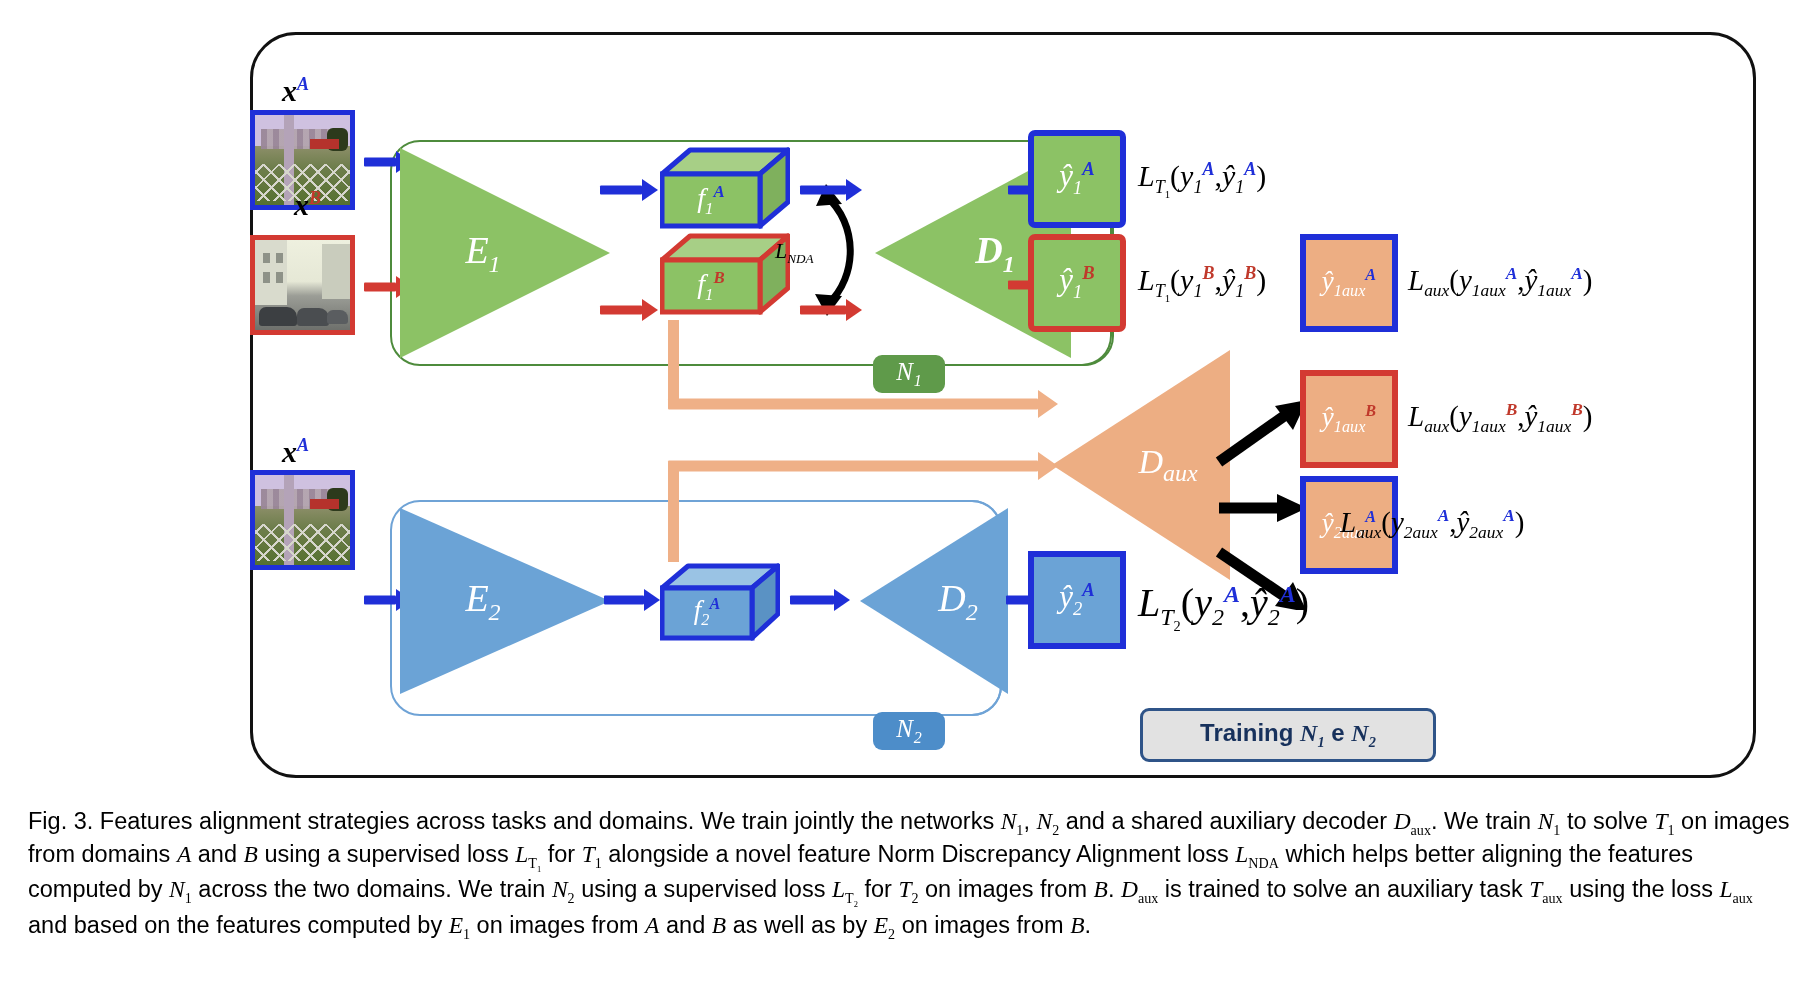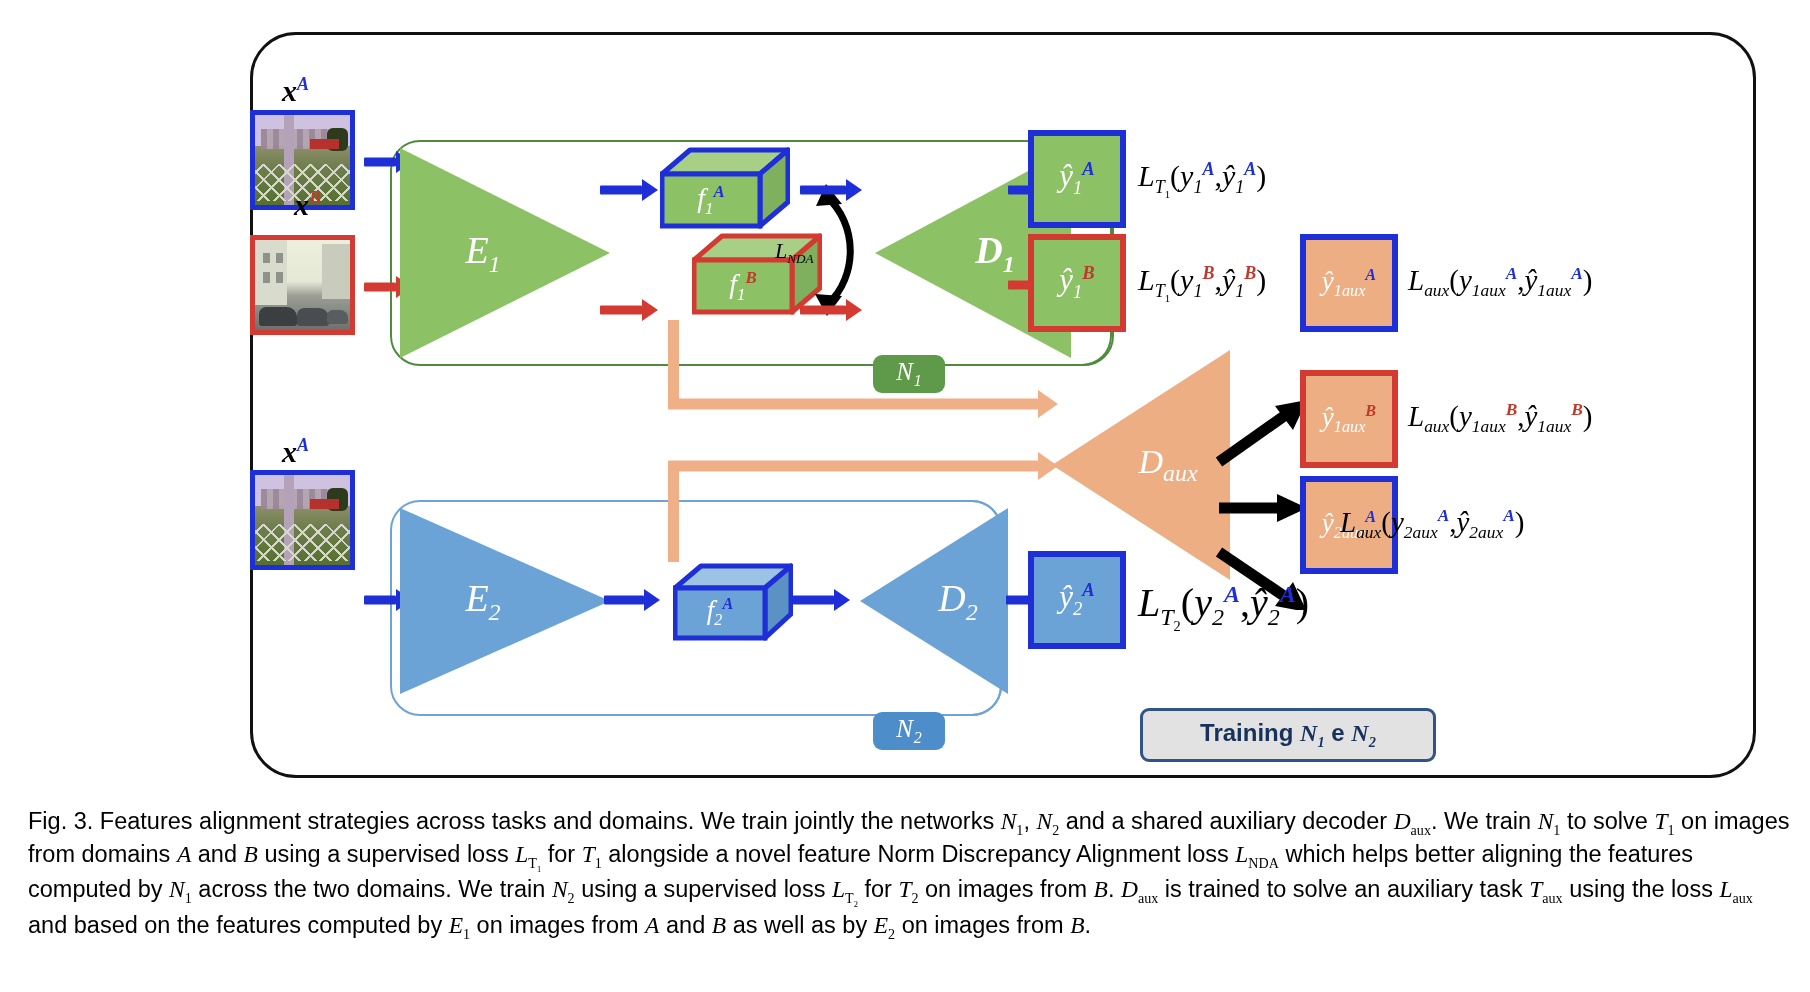--- a/index.html
+++ b/index.html
@@ -101,21 +101,21 @@
   .orange-line{position:absolute;background:#efb087;}
 
   
   .pred{position:absolute;box-sizing:border-box;display:flex;align-items:center;justify-content:center;}
   .pred .ptxt{
     font-family:"Liberation Serif",serif;font-style:italic;color:#fff;font-size:31px;line-height:1;
     white-space:nowrap;position:relative;
   }
   .b-blue{border:6px solid #1f2fd8;}
   .b-red{border:6px solid #d33a32;}
-  .fill-green{background:#8cc265;}
+  .fill-green{background:#8cc265;border-radius:7px;}
   .fill-blue{background:#6ba3d6;}
   .fill-orange{background:#edae83;}
 
   
   .math{
     position:absolute;font-family:"Liberation Serif",serif;white-space:nowrap;color:#000;
     line-height:1;
   }
   .math i{font-style:italic;}
   .cal{font-family:"Liberation Serif",serif;font-style:italic;}
@@ -218,21 +218,21 @@
     <svg width="130" height="84" viewBox="0 0 130 84" style="position:absolute;left:0;top:0;">
       <polygon points="2,28 30,4 128,4 100,28" fill="#a7cf86" stroke="#1f2fd8" stroke-width="5" stroke-linejoin="round"></polygon>
       <polygon points="100,28 128,4 128,56 100,80" fill="#7fb05d" stroke="#1f2fd8" stroke-width="5" stroke-linejoin="round"></polygon>
       <rect x="2" y="28" width="98" height="52" fill="#8cc265" stroke="#1f2fd8" stroke-width="5"></rect>
     </svg>
     <div class="face" style="left:2px;top:28px;width:98px;height:52px;font-size:28px;">
       <span><span>f</span><sub class="s" style="color:#fff;">1</sub><sup class="s blueA">A</sup></span>
     </div>
   </div>
 
-  <div class="cuboid" style="left:660px;top:232px;width:130px;height:84px;margin-left:32px;">
+  <div class="cuboid" style="left:660px;top:232px;width:130px;height:84px;">
     <svg width="130" height="84" viewBox="0 0 130 84" style="position:absolute;left:0;top:0;">
       <polygon points="2,28 30,4 128,4 100,28" fill="#a7cf86" stroke="#d33a32" stroke-width="5" stroke-linejoin="round"></polygon>
       <polygon points="100,28 128,4 128,56 100,80" fill="#7fb05d" stroke="#d33a32" stroke-width="5" stroke-linejoin="round"></polygon>
       <rect x="2" y="28" width="98" height="52" fill="#8cc265" stroke="#d33a32" stroke-width="5"></rect>
     </svg>
     <div class="face" style="left:2px;top:28px;width:98px;height:52px;font-size:28px;">
       <span><span>f</span><sub class="s" style="color:#fff;">1</sub><sup class="s redB">B</sup></span>
     </div>
   </div>
 
@@ -347,21 +347,21 @@
     <span class="lbl" style="margin-right:52px;">
       <span>E</span><span class="sub">2</span>
     </span>
   </div>
 
   <div class="arrow a-blue" style="left:604px;top:600px;width:56px;">
     <div class="shaft" style="left:0;width:40px;"></div>
       <div class="head" style="left:40px;"></div>
   </div>
 
-  <div class="cuboid" style="left:660px;top:562px;width:108px;height:80px;margin-left:13px;">
+  <div class="cuboid" style="left:660px;top:562px;width:108px;height:80px;">
     <svg width="120" height="80" viewBox="0 0 120 80" style="position:absolute;left:0;top:0;">
       <polygon points="2,26 28,4 118,4 92,26" fill="#9ac3e4" stroke="#1f2fd8" stroke-width="5" stroke-linejoin="round"></polygon>
       <polygon points="92,26 118,4 118,52 92,76" fill="#5a92c4" stroke="#1f2fd8" stroke-width="5" stroke-linejoin="round"></polygon>
       <rect x="2" y="26" width="90" height="50" fill="#6ba3d6" stroke="#1f2fd8" stroke-width="5"></rect>
     </svg>
     <div class="face" style="left:2px;top:26px;width:90px;height:50px;font-size:27px;">
       <span><span>f</span><sub class="s" style="color:#fff;">2</sub><sup class="s blueA">A</sup></span>
     </div>
   </div>
 

